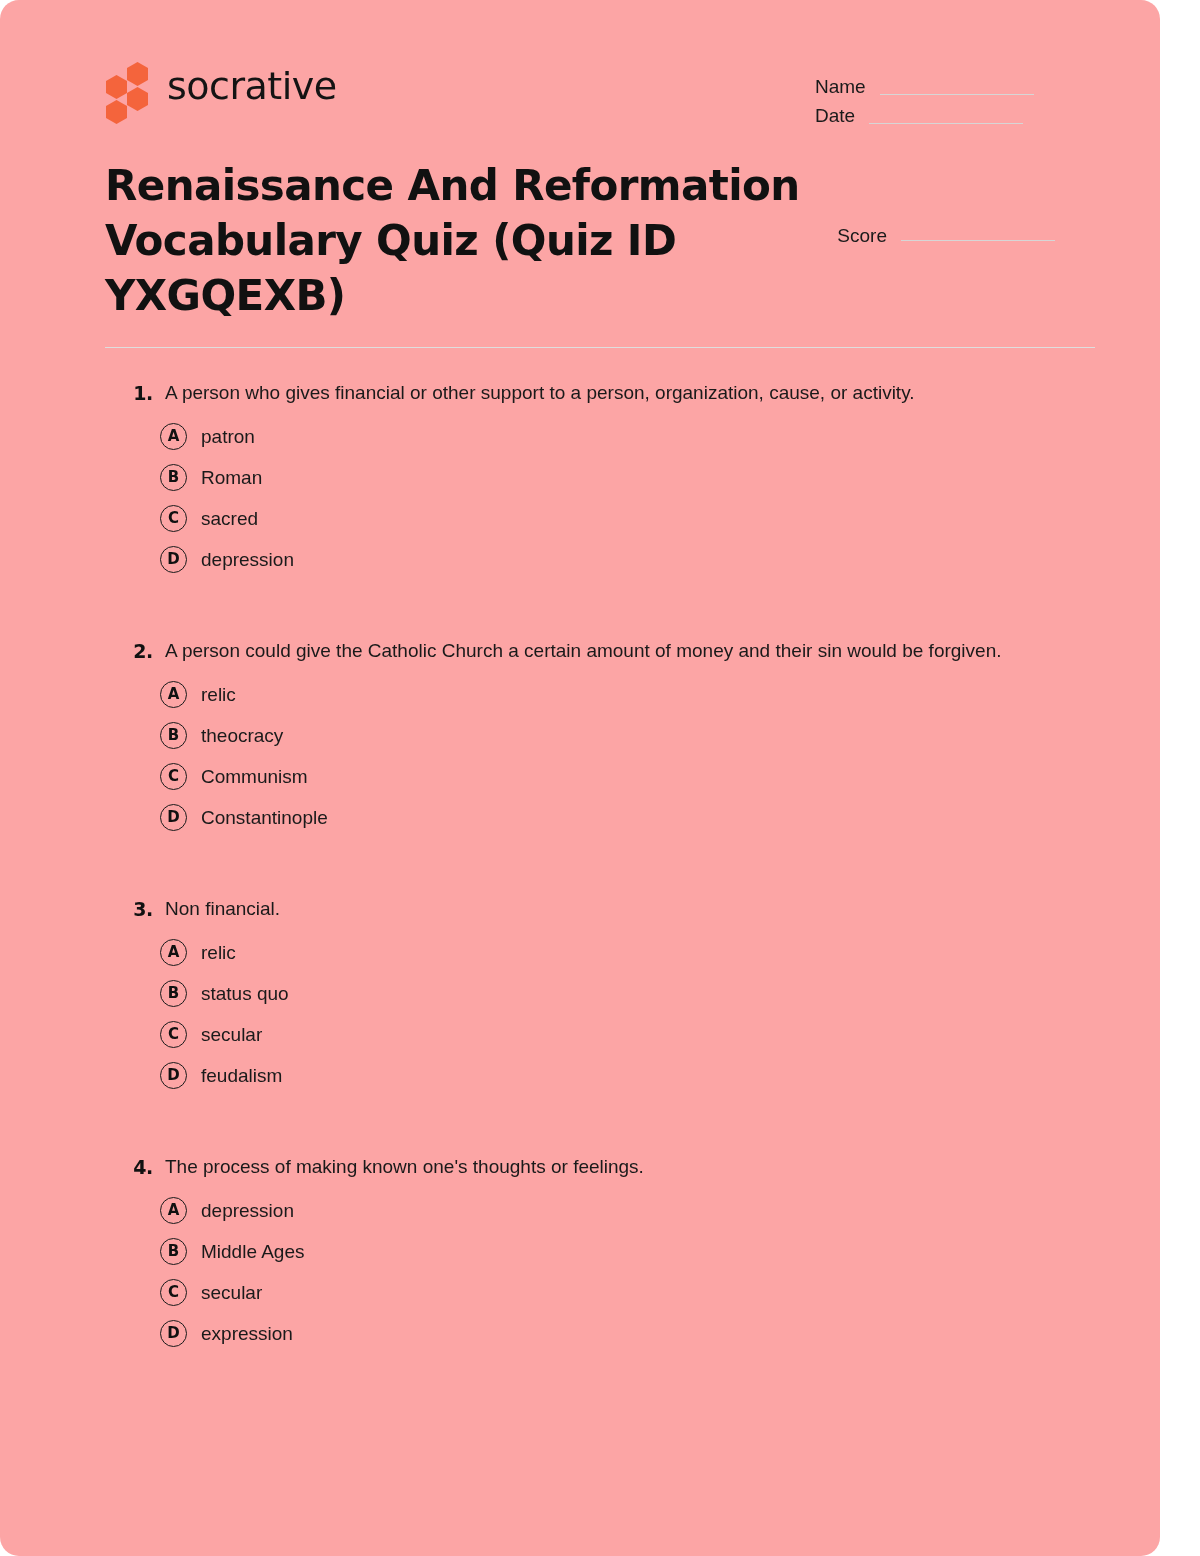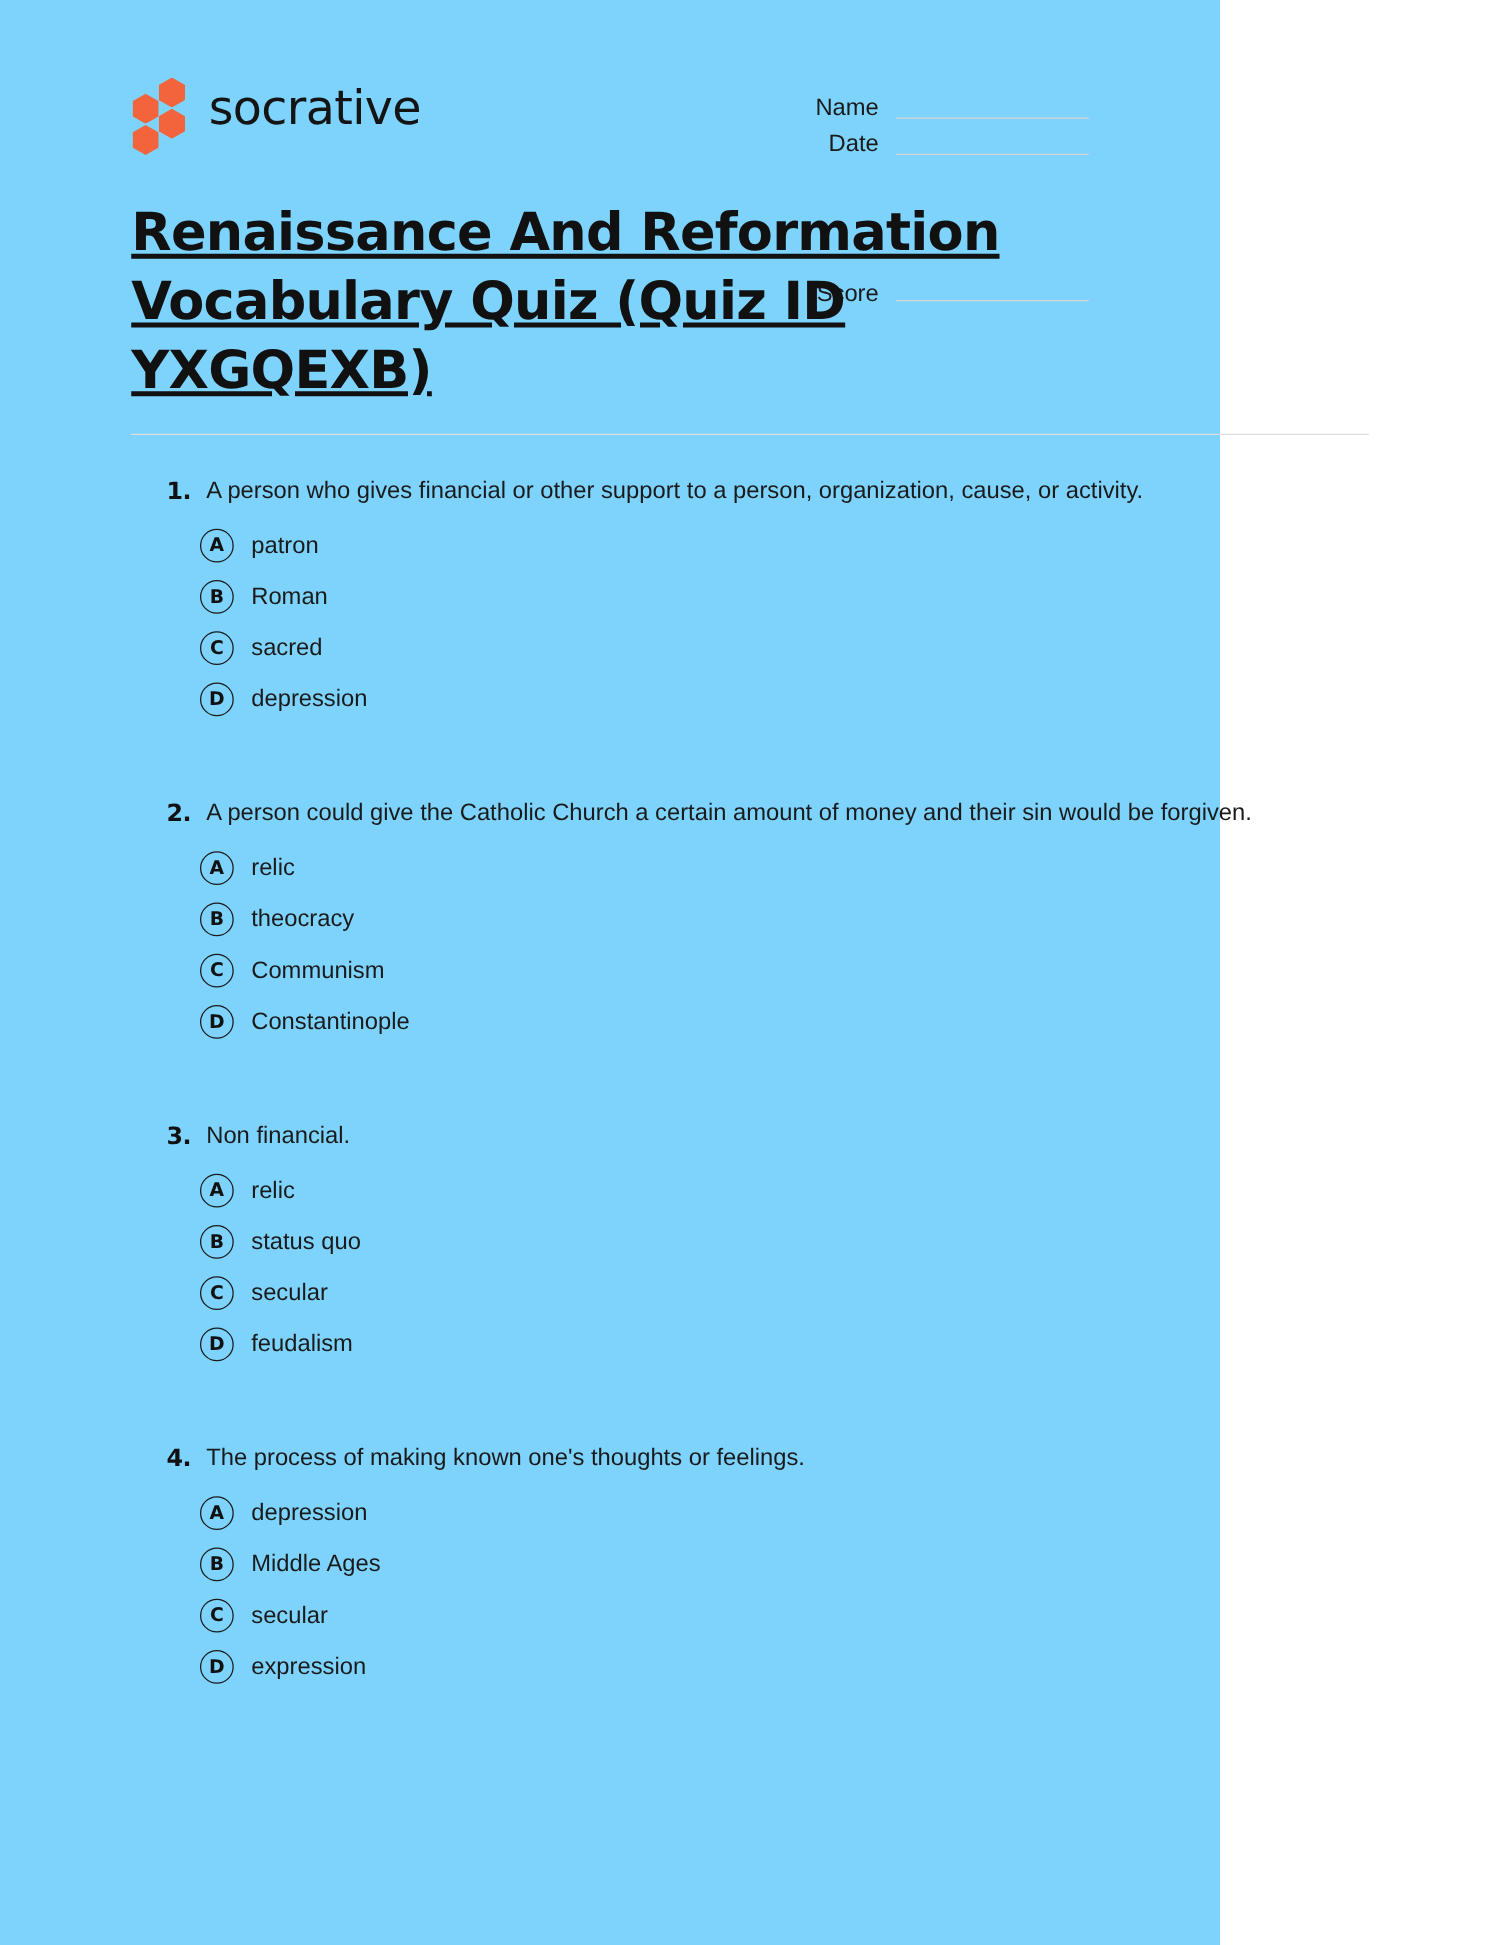--- a/index.html
+++ b/index.html
@@ -11,24 +11,25 @@
   }
 
   body {
     font-family: "Liberation Sans", sans-serif;
     color: #1a1a1a;
     -webkit-font-smoothing: antialiased;
   }
 
   .page {
     position: relative;
-    width: 976px;
+    width: 1160px;
     height: 1556px;
-    background: #7dd3fc;
+    background: #fca5a5;
     padding: 0;
+    border-radius: 19px;
   }
 
   
   .header {
     position: relative;
     padding: 55px 105px 0 105px;
     height: 150px;
   }
 
   .brand {
@@ -73,21 +74,21 @@
   .meta-fields {
     position: absolute;
     right: 105px;
     top: 72px;
     width: 240px;
   }
 
   .meta-row {
     display: flex;
     align-items: center;
-    justify-content: flex-end;
+    justify-content: flex-start;
     height: 29px;
   }
 
   .meta-label {
     font-size: 19px;
     color: #1a1a1a;
     text-align: right;
     white-space: nowrap;
     font-family: "Liberation Sans", sans-serif;
   }
@@ -117,21 +118,20 @@
     position: absolute;
     left: 105px;
     top: 158px;
     width: 700px;
     font-family: "DejaVu Sans", sans-serif;
     font-size: 42px;
     line-height: 55px;
     font-weight: 700;
     letter-spacing: -0.6px;
     color: #111111;
-    text-decoration: underline;
   }
 
   .divider {
     position: absolute;
     left: 105px;
     top: 347px;
     width: 990px;
     height: 1px;
     background: #dedede;
   }

